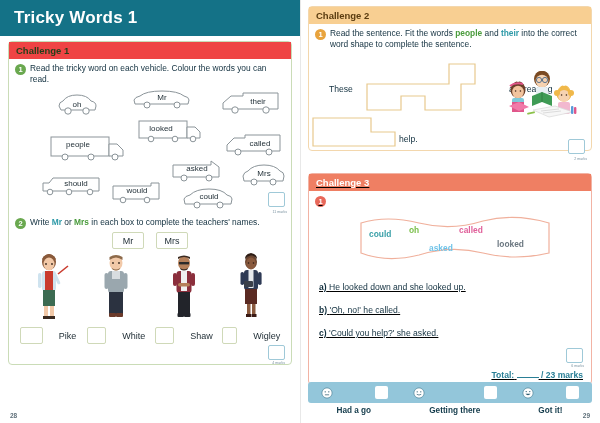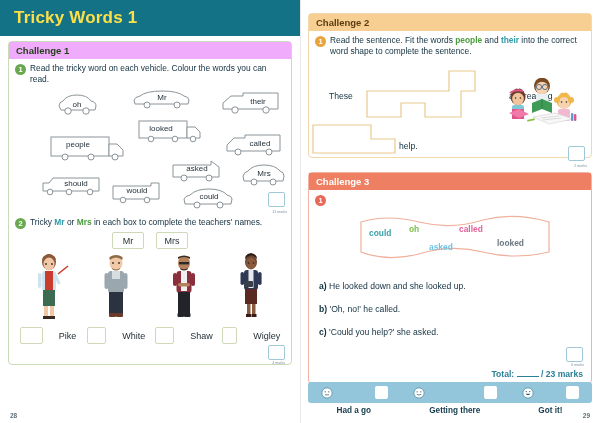--- a/index.html
+++ b/index.html
@@ -12,34 +12,34 @@
   }
   .spread { display: flex; width: 600px; height: 423px; }
 
   
   .page-left { width: 300px; height: 423px; position: relative; background: #fff; }
   .title-bar {
     background: #147287; height: 36px; width: 300px;
     display: flex; align-items: center; padding-left: 14px;
   }
   .title-bar .title {
-    color: #fde047; font-size: 17px; font-weight: bold; letter-spacing: .2px;
+    color: #ffffff; font-size: 17px; font-weight: bold; letter-spacing: .2px;
   }
   .left-body { padding: 5px 8px 0 8px; }
 
   .card {
     border: 1px solid #cfe0c2; border-radius: 4px; background: #fff;
     position: relative; margin-bottom: 4px;
   }
   .card.green { border-color: #cadcb7; }
   .band {
     font-size: 9.5px; font-weight: bold; color: #2d4a16;
     padding: 3px 7px;
   }
-  .band.green { background: #f0abfc; color: #24401a; }
+  .band.green { background: #ef4444; color: #24401a; }
   .band.orange { background: #f8cf92; color: #5a3c10; }
   .band.red { background: #ef7f63; color: #ffffff; }
 
   .q-row { display: flex; padding: 4px 6px 0 6px; gap: 4px; }
   .q-num {
     flex: 0 0 auto; width: 11px; height: 11px; border-radius: 50%;
     color: #fff; font-size: 7.5px; font-weight: bold;
     display: flex; align-items: center; justify-content: center;
     margin-top: 1px;
   }
@@ -80,21 +80,21 @@
   .name-box {
     width: 23px; height: 17px; border: 1px solid #cfd9b8; border-radius: 2px; background: #fff;
   }
   .name-label { font-size: 9px; color: #1d2b33; }
 
   .pagenum { position: absolute; bottom: 4px; font-size: 6.5px; color: #5e6f79; font-weight: bold; }
   .pagenum.left { left: 10px; }
   .pagenum.right { right: 10px; }
 
   
-  .page-right { width: 300px; height: 423px; position: relative; background: #fff; padding: 13px 8px 0 8px; }
+  .page-right { width: 300px; height: 423px; position: relative; background: #fff; padding: 6px 8px 0 8px; }
   .card.orange-b { border-color: #f3d7ad; }
   .card.red-b { border-color: #f2b3a4; }
 
   .shape-area { position: relative; height: 98px; margin-top: 2px; }
   .sent-word { position: absolute; font-size: 8.6px; color: #12303f; }
 
   .kids { position: absolute; right: 10px; top: 14px; }
 
   .wordbox-wrap { position: relative; height: 58px; margin: 4px 0 2px 0; }
   .wordbox-word { position: absolute; font-size: 8.4px; font-weight: bold; }
@@ -246,21 +246,21 @@
             <div class="vlabel" style="top:38%;">could</div>
           </div>
 
           <div class="marks-box" style="right:4px; bottom:-2px;"></div>
           <div class="marks-cap" style="right:2px; bottom:-9px;">11 marks</div>
         </div>
 
         <div class="q-row" style="margin-top:8px;">
           <div class="q-num green">2</div>
           <div class="q-text">
-            <span>Tricky </span><span class="w-teal">Mr</span><span> or </span><span class="w-green">Mrs</span><span> in each box to complete the teachers' names.</span>
+            <span>Write </span><span class="w-teal">Mr</span><span> or </span><span class="w-green">Mrs</span><span> in each box to complete the teachers' names.</span>
           </div>
         </div>
 
         <div class="mrmrs-row">
           <div class="mrmrs">Mr</div>
           <div class="mrmrs">Mrs</div>
         </div>
 
         <div class="teachers">
 
@@ -434,21 +434,21 @@
             <rect x="68" y="40" width="2.4" height="8" rx="1" fill="#5a9ad8"></rect>
             <rect x="71" y="41" width="2.4" height="7" rx="1" fill="#e0568a"></rect>
           </svg>
         </div>
 
         <div class="marks-box" style="right:6px; bottom:-4px;"></div>
         <div class="marks-cap" style="right:4px; bottom:-11px;">2 marks</div>
       </div>
     </div>
 
-    <div class="card red-b" style="margin-top:14px;">
+    <div class="card red-b" style="margin-top:22px;text-decoration:underline;">
       <div class="band red">Challenge 3</div>
 
       <div class="q-row">
         <div class="q-num red">1</div>
       </div>
 
       <div class="wordbox-wrap">
         <svg style="position:absolute; left:48px; top:4px;" width="196" height="46" viewBox="0 0 196 46">
           <path d="M4 8 Q30 0 62 8 Q94 16 126 6 Q158 -2 192 8 L192 38 Q158 46 126 38 Q94 30 62 40 Q30 48 4 38 Z" fill="#fff" stroke="#f0b09c" stroke-width="1.2"></path>
         </svg>

